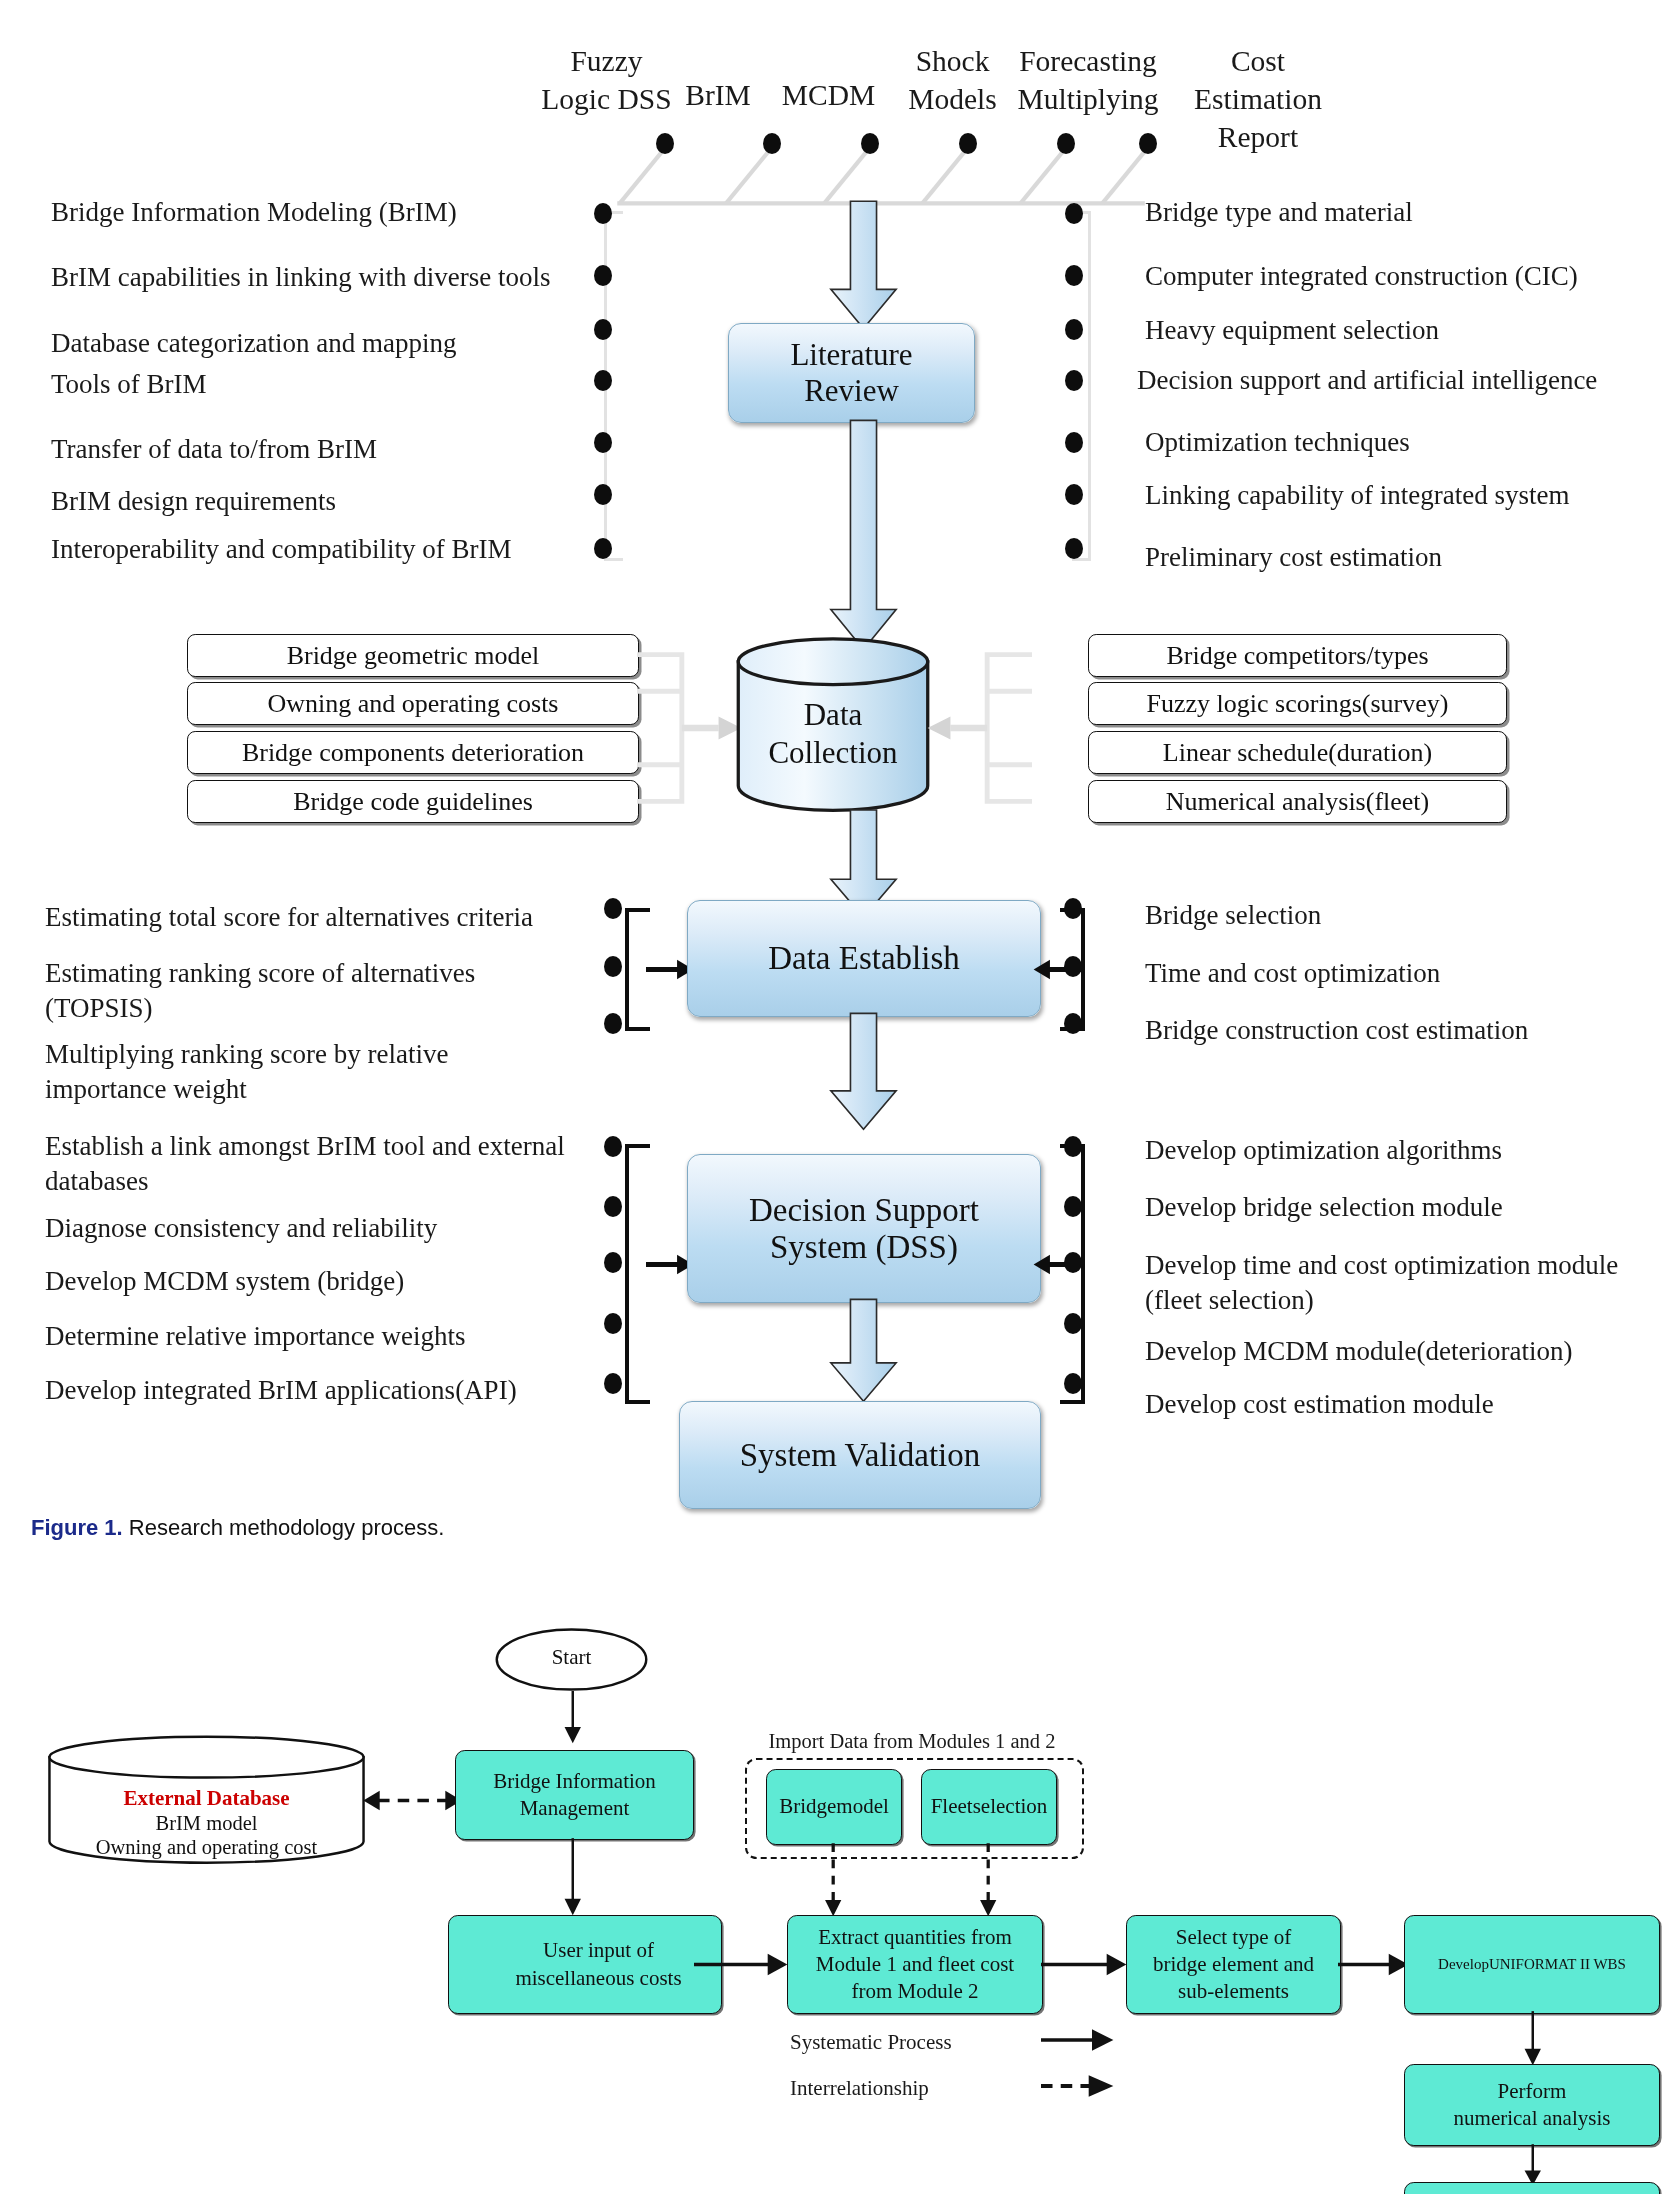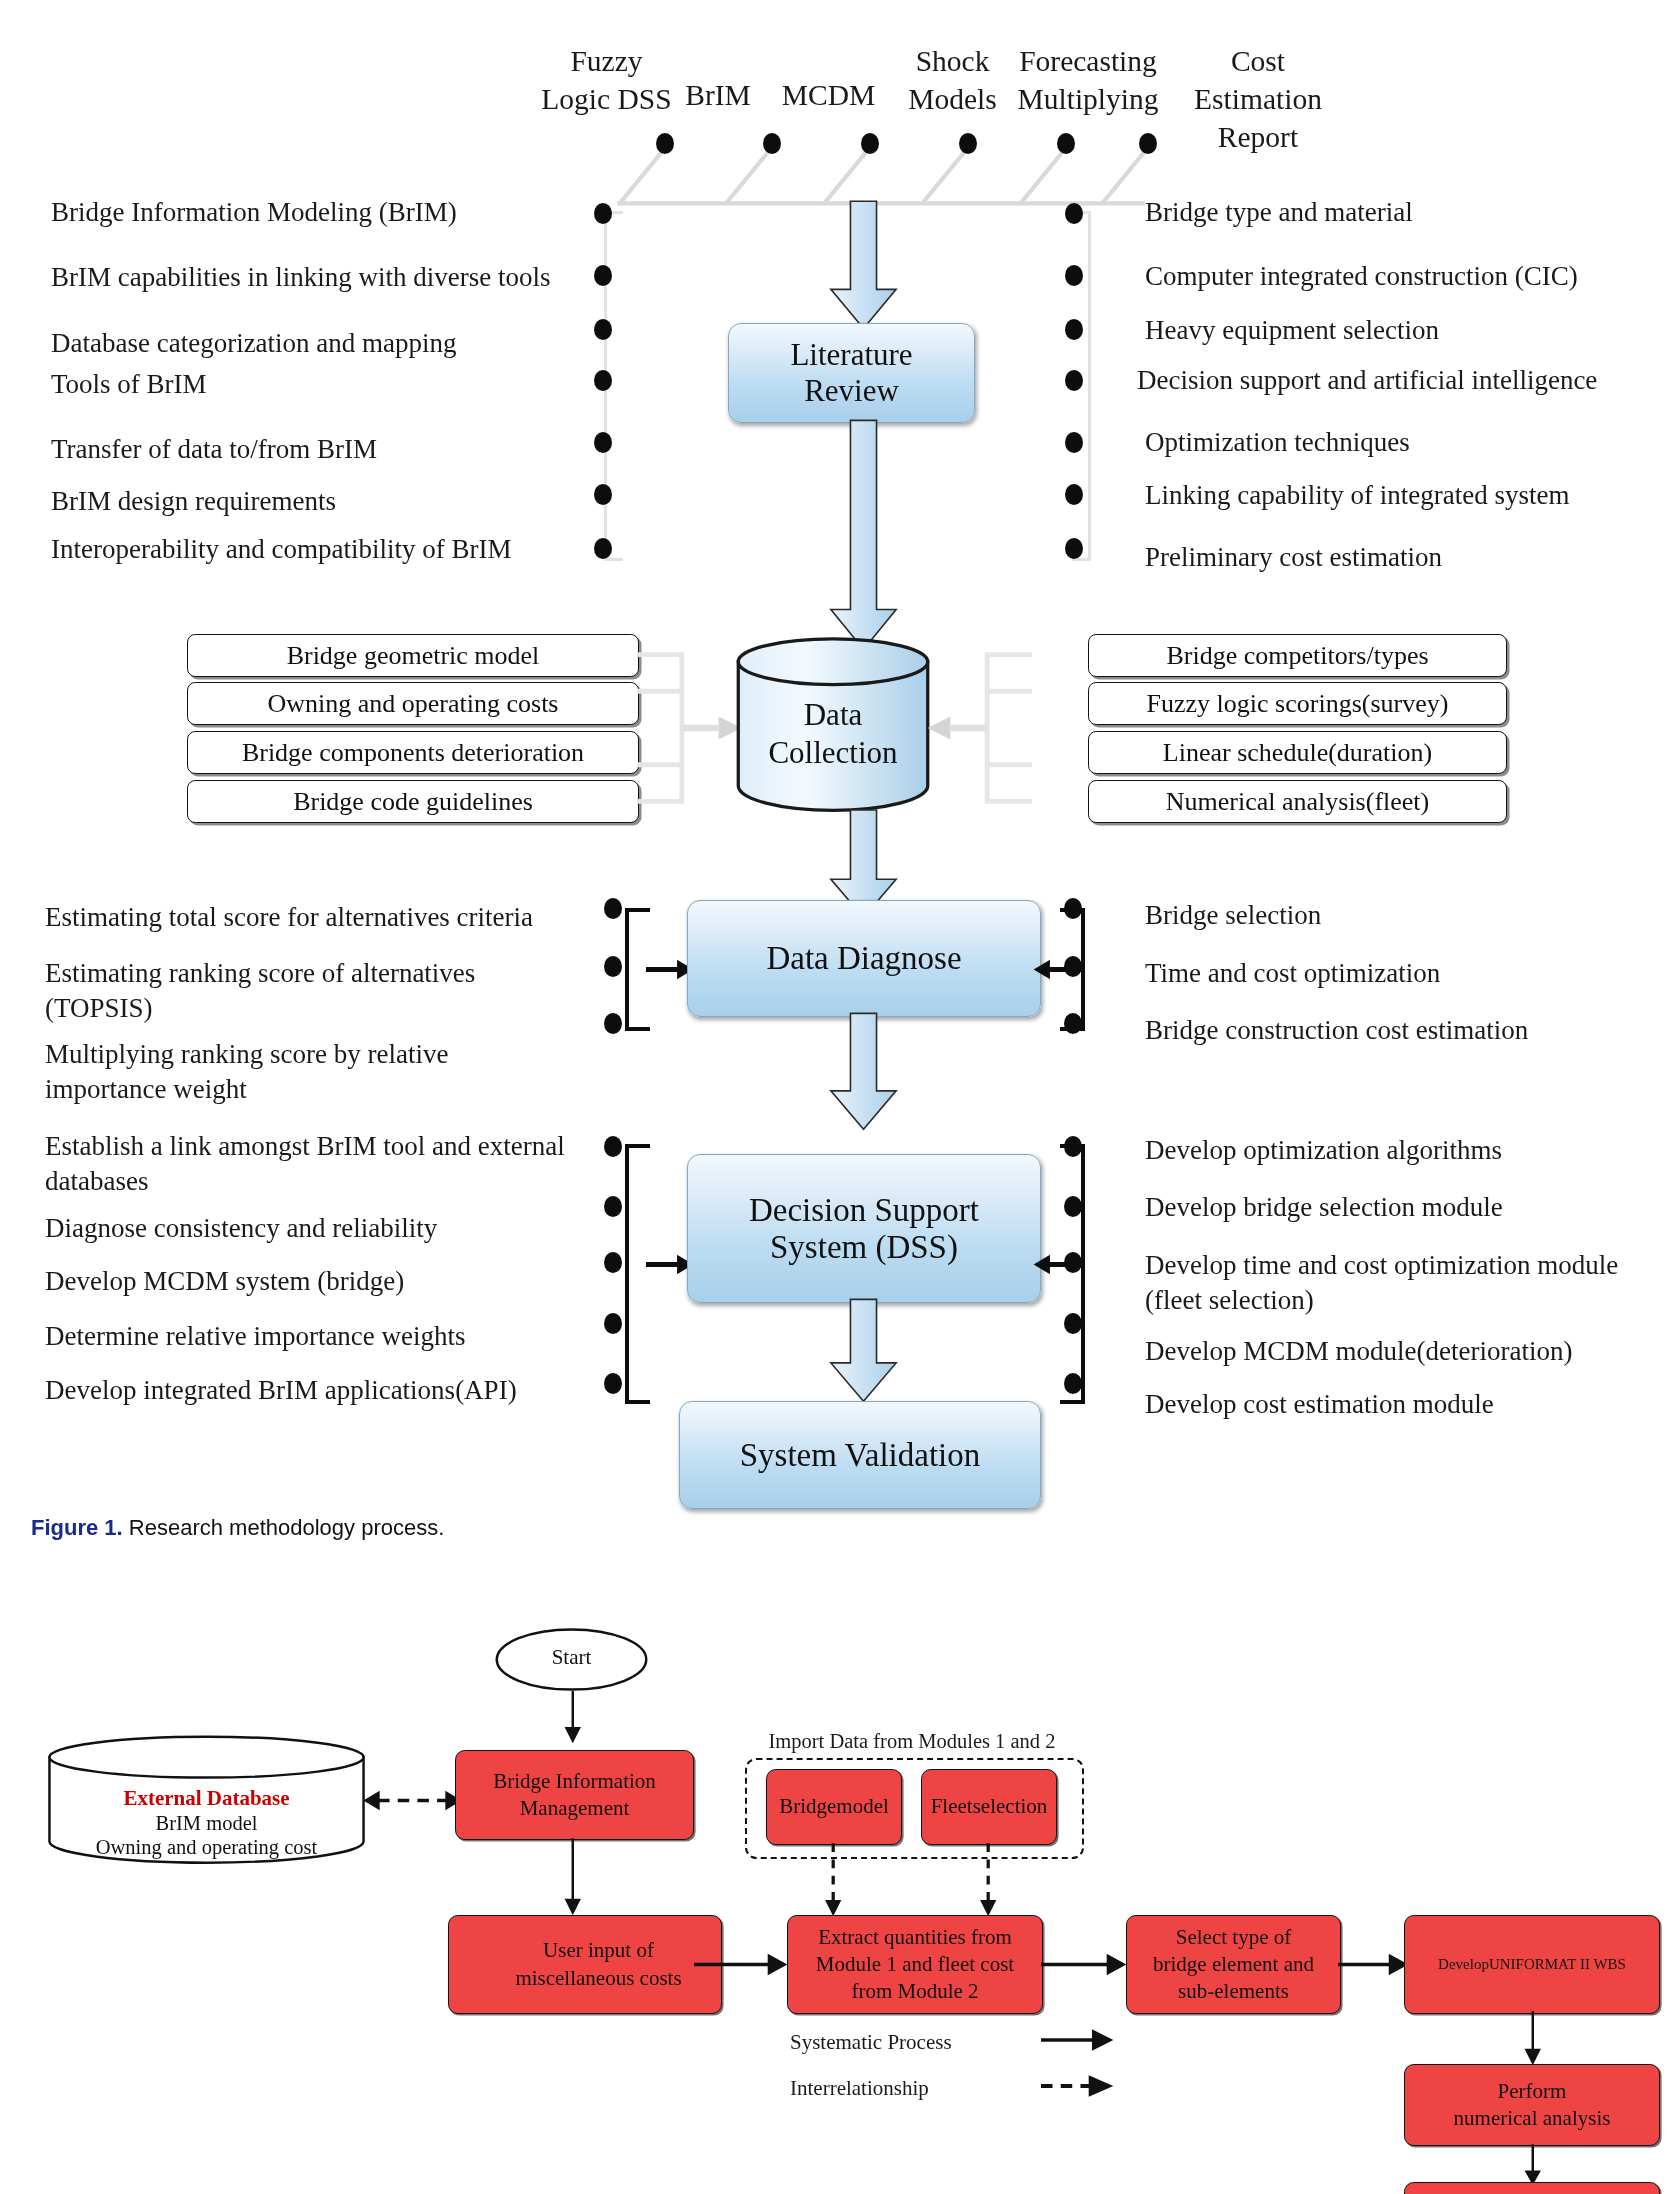--- a/index.html
+++ b/index.html
@@ -19,21 +19,21 @@
   }
   
   .wbox{
     background:#fff;border:1.6px solid #111;border-radius:8.2px;
     box-shadow:2.5px 2.5px 0 rgba(0,0,0,.45);
     display:flex;align-items:center;justify-content:center;text-align:center;
     font-family:"Liberation Serif",serif;color:#111;
   }
   
   .fbox{
-    background:#ef4444;border:1.6px solid #111;border-radius:9.8px;
+    background:#5eead4;border:1.6px solid #111;border-radius:9.8px;
     box-shadow:1.6px 1.6px 0 rgba(0,0,0,.55);
     display:flex;align-items:center;justify-content:center;text-align:center;
     font-family:"Liberation Serif",serif;color:#111;line-height:1.3;
   }
   .dashbox{border:2.5px dashed #111;border-radius:11.5px;background:transparent;}
   
   .bracket{background:transparent;border-left:4.1px solid #0d0d0d;
            border-top:4.1px solid #0d0d0d;border-bottom:4.1px solid #0d0d0d;}
   .bracket-r{background:transparent;border-right:4.1px solid #0d0d0d;
            border-top:4.1px solid #0d0d0d;border-bottom:4.1px solid #0d0d0d;}
@@ -207,21 +207,21 @@
   <div class="abs bracket" style="left:625px;top:908px;width:21px;height:115px;"></div>
   <div class="abs bullet" style="left:604px;top:898px;"></div>
   <div class="abs bullet" style="left:604px;top:956px;"></div>
   <div class="abs bullet" style="left:604px;top:1013px;"></div>
   <svg class="abs" style="left:646px;top:953px;" width="49" height="33" viewBox="0 0 60 40">
     <line x1="0" y1="20" x2="40" y2="20" stroke="#0d0d0d" stroke-width="6"></line>
     <path d="M38,8 L58,20 L38,32 Z" fill="#0d0d0d"></path>
   </svg>
 
   <div class="abs pbox" style="left:687px;top:900px;width:352px;height:115px;font-size:33px;">
-      <span>Data Diagnose</span>
+      <span>Data Establish</span>
     </div>
 
   <svg class="abs" style="left:1032px;top:953px;" width="49" height="33" viewBox="0 0 60 40">
     <line x1="60" y1="20" x2="20" y2="20" stroke="#0d0d0d" stroke-width="6"></line>
     <path d="M22,8 L2,20 L22,32 Z" fill="#0d0d0d"></path>
   </svg>
   <div class="abs bracket-r" style="left:1060px;top:908px;width:21px;height:115px;"></div>
   <div class="abs bullet" style="left:1064px;top:898px;"></div>
   <div class="abs bullet" style="left:1064px;top:956px;"></div>
   <div class="abs bullet" style="left:1064px;top:1013px;"></div>

